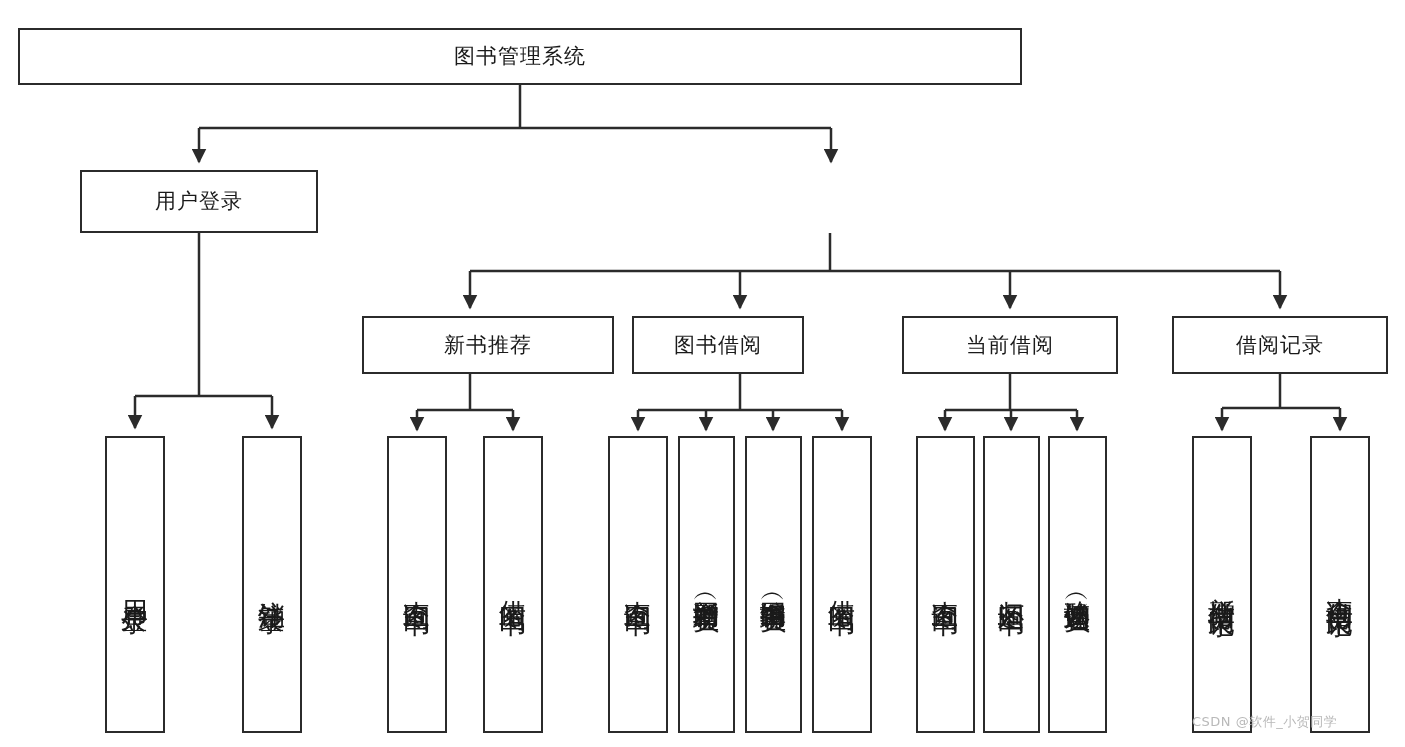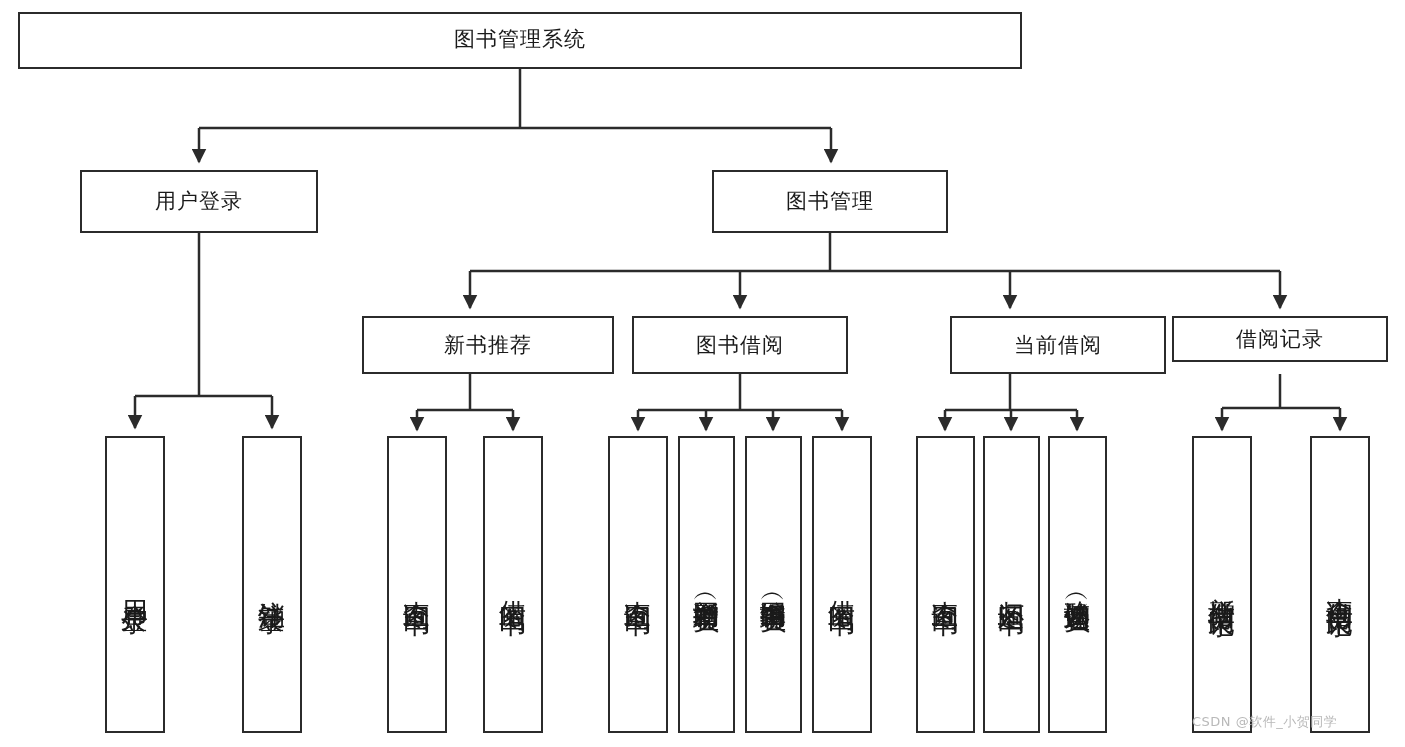--- a/index.html
+++ b/index.html
@@ -120,41 +120,38 @@
       <path d="M 1011 410 L 1011 430" marker-end="url(#arrow)"></path>
       <path d="M 1077 410 L 1077 430" marker-end="url(#arrow)"></path>
 
       <path d="M 1280 374 L 1280 408"></path>
       <path d="M 1222 408 L 1340 408"></path>
       <path d="M 1222 408 L 1222 430" marker-end="url(#arrow)"></path>
       <path d="M 1340 408 L 1340 430" marker-end="url(#arrow)"></path>
     </g>
   </svg>
 
-  <div class="node horiz" id="node-root" style="left: 18px; top: 12px; width: 1004px; height: 57px; font-family: Liberation Mono, monospace;">
+  <div class="node horiz" id="node-root" style="left: 18px; top: 28px; width: 1004px; height: 57px;">
     <span class="lbl">图书管理系统</span>
   </div>
 
   <div class="node horiz" id="node-l2-0" style="left: 80px; top: 170px; width: 238px; height: 63px;">
     <span class="lbl">用户登录</span>
   </div>
-  <div class="node horiz" id="node-l2-1" style="left: 712px; top: 170px; width: 236px; height: 63px;">
-    <span class="lbl">图书管理</span>
-  </div>
 
   <div class="node horiz" id="node-l3-0" style="left: 362px; top: 316px; width: 252px; height: 58px;">
     <span class="lbl">新书推荐</span>
   </div>
-  <div class="node horiz" id="node-l3-1" style="left: 632px; top: 316px; width: 216px; height: 58px;">
+  <div class="node horiz" id="node-l3-1" style="left: 632px; top: 316px; width: 172px; height: 58px;">
     <span class="lbl">图书借阅</span>
   </div>
-  <div class="node horiz" id="node-l3-2" style="left: 902px; top: 316px; width: 216px; height: 58px; margin-left: 48px;">
+  <div class="node horiz" id="node-l3-2" style="left: 902px; top: 316px; width: 216px; height: 58px;">
     <span class="lbl">当前借阅</span>
   </div>
-  <div class="node horiz" id="node-l3-3" style="left: 1172px; top: 316px; width: 216px; height: 46px;">
+  <div class="node horiz" id="node-l3-3" style="left: 1172px; top: 316px; width: 216px; height: 58px;">
     <span class="lbl">借阅记录</span>
   </div>
 
   <div class="node vert" id="node-leaf-0" style="left: 105px; top: 436px; width: 60px; height: 297px;">
     <span class="lbl">用户登录</span>
   </div>
   <div class="node vert" id="node-leaf-1" style="left: 242px; top: 436px; width: 60px; height: 297px;">
     <span class="lbl">注销登录</span>
   </div>
   <div class="node vert" id="node-leaf-2" style="left: 387px; top: 436px; width: 60px; height: 297px;">

